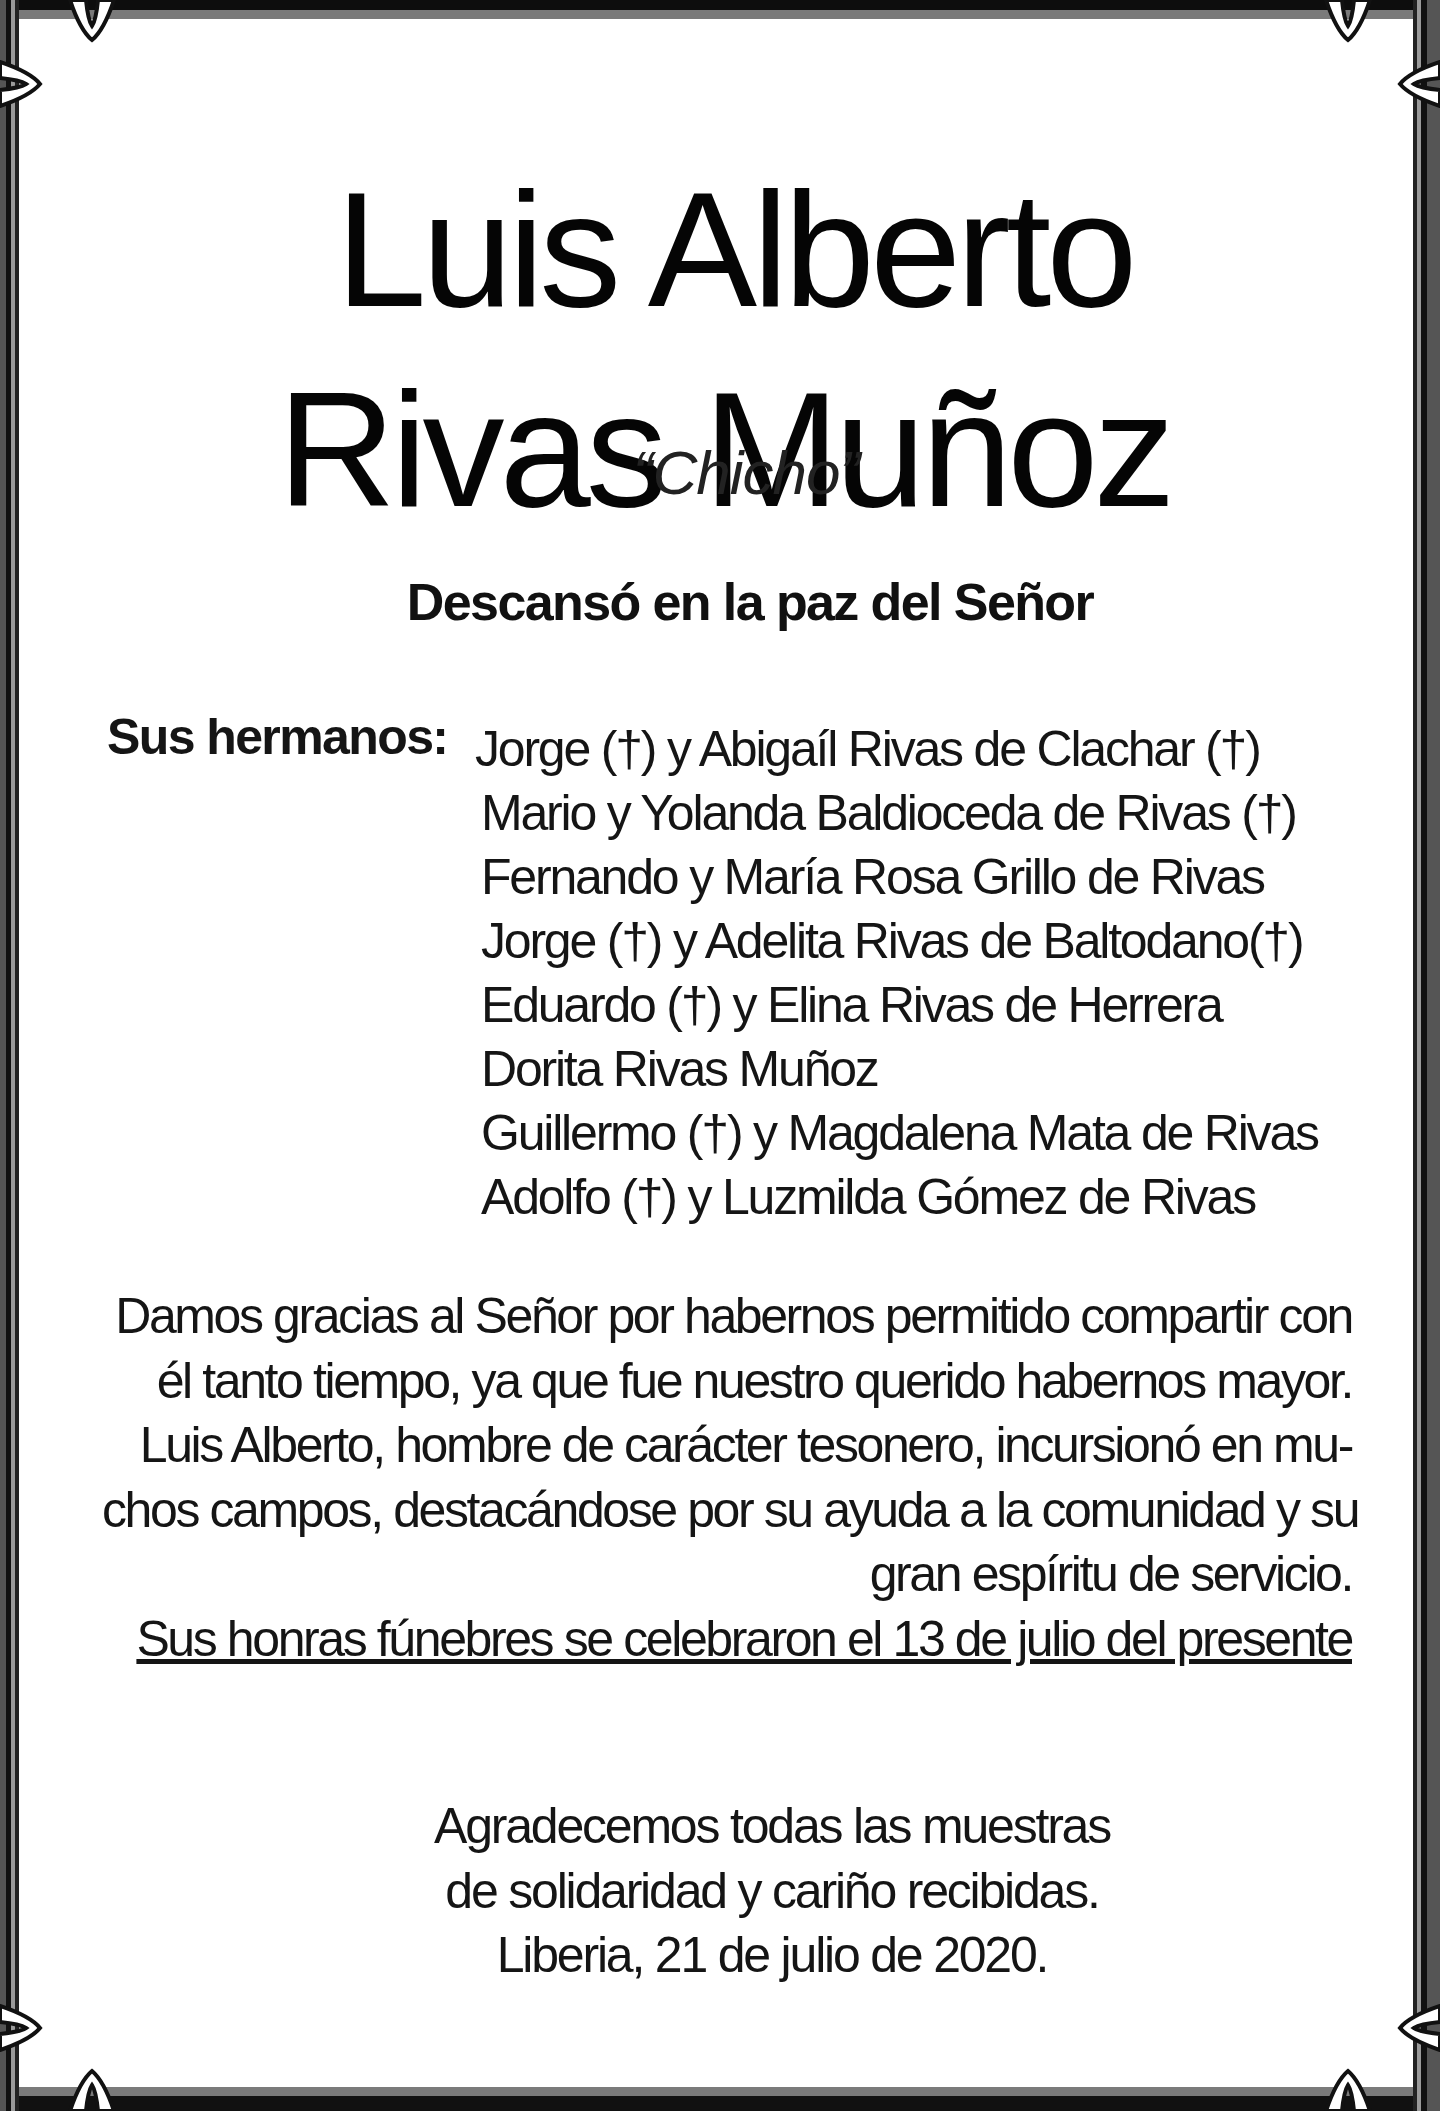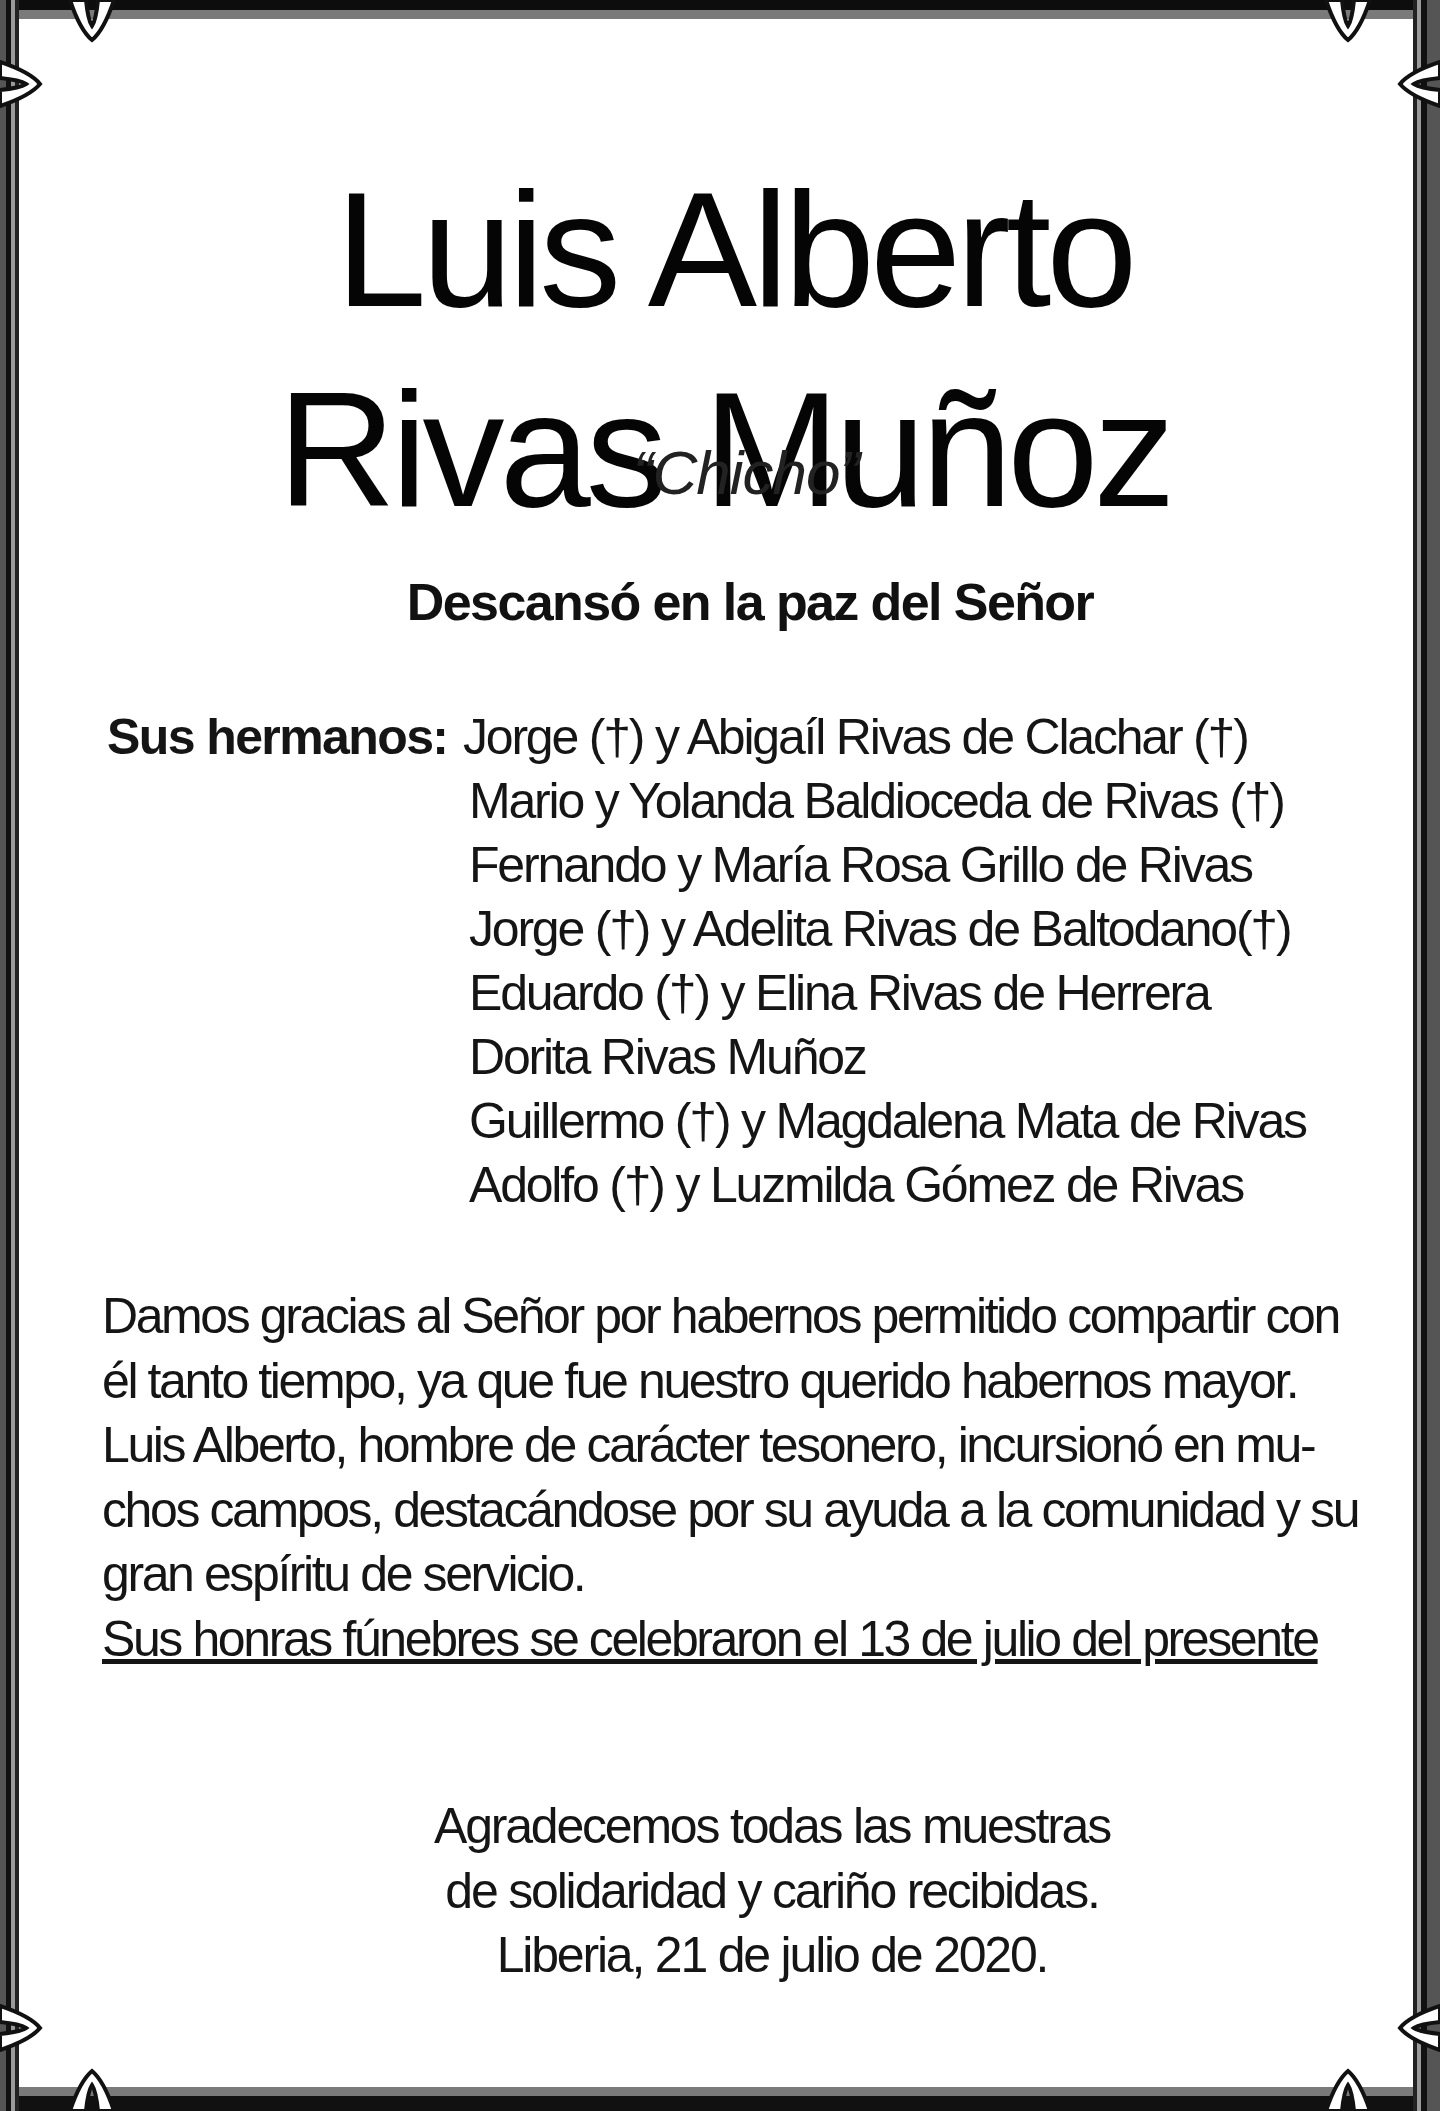--- a/index.html
+++ b/index.html
@@ -87,38 +87,38 @@
       color: #151515;
     }
     .siblings .label {
       width: 356px;
       font-weight: bold;
       letter-spacing: -1.6px;
       flex: none;
     }
     .siblings ul {
       list-style: none;
-      margin: 0;
+      margin: 12px;
       padding: 0;
     }
     .siblings li {
       white-space: nowrap;
       padding-left: 6px;
     }
     .siblings li:first-child { padding-left: 0; }
     .paragraph {
       position: absolute;
       left: 102px;
       width: 1250px;
       font-size: 50px;
       letter-spacing: -2.4px;
       line-height: 64.5px;
       color: #151515;
     }
-    .paragraph .ln { display: block; white-space: nowrap; }
+    .paragraph .ln { display: block; white-space: nowrap; text-align: right; }
     .paragraph.p1 { top: 1284px; }
     .paragraph.p2 { top: 1607px; text-decoration: underline; }
     .closing {
       position: absolute;
       left: 0;
       width: 1440px;
       top: 1794px;
       text-align: center;
       font-size: 50px;
       letter-spacing: -2.2px;

